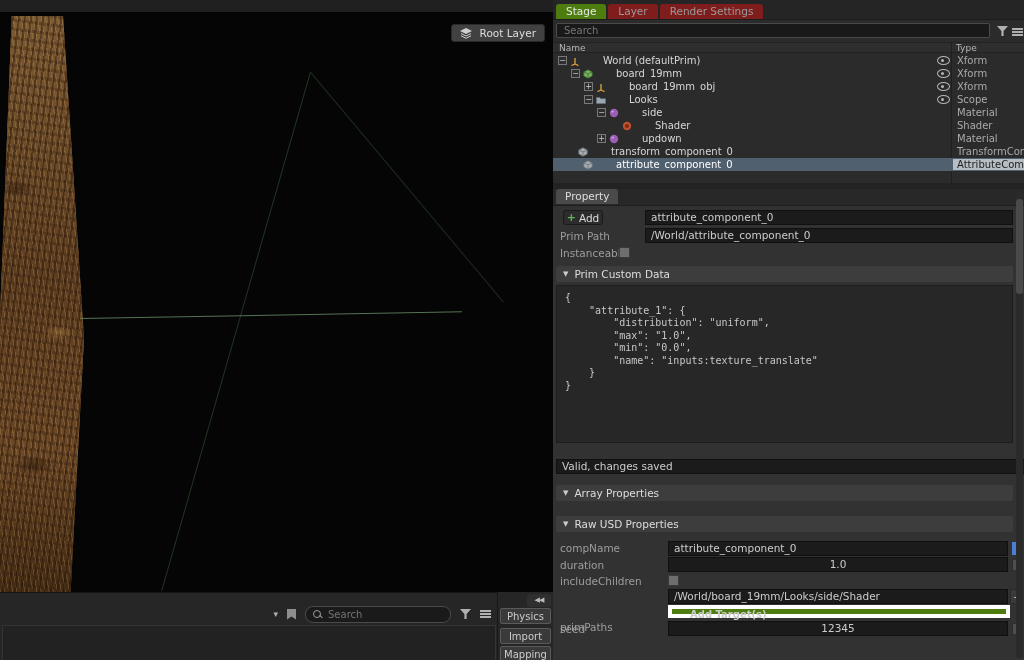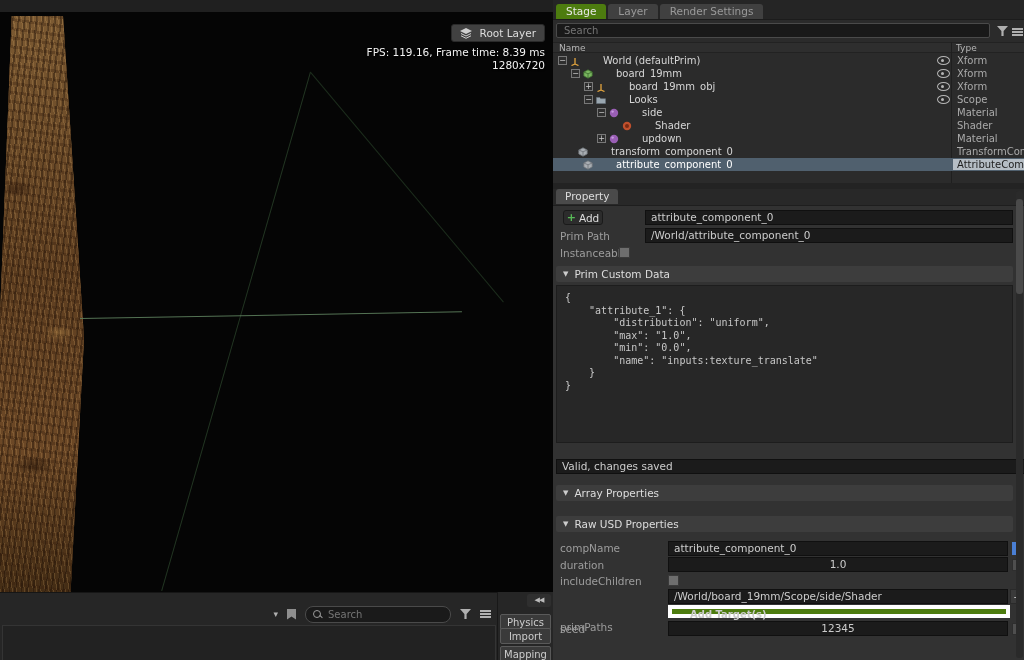--- a/index.html
+++ b/index.html
@@ -43,21 +43,21 @@
   #console-body{position:absolute;left:2px;top:32px;width:492px;height:36px;background:#222;border:1px solid #343434;border-bottom:none;}
   #side-tabs{position:absolute;left:497px;top:592px;width:56px;height:68px;background:#262626;border-left:1px solid #181818;}
   #collapse-btn{position:absolute;right:3px;top:2px;width:24px;height:13px;background:#2f2f2f;border-radius:2px;
     color:#bbb;font-size:7px;text-align:center;line-height:13px;letter-spacing:-1px;}
   .vtab{position:absolute;left:2px;width:51px;height:16px;background:#3a3a3a;border:1px solid #5a5a5a;border-radius:2px;
     text-align:center;line-height:15px;font-size:10px;color:#ccc;box-sizing:border-box;}
   
   #right{position:absolute;left:553px;top:0;width:471px;height:660px;background:#2b2b2b;}
   #rp-tabs{position:absolute;left:0;top:0;width:100%;height:20px;background:#252525;border-bottom:1px solid #1c1c1c;
     display:flex;align-items:flex-end;padding-left:3px;gap:2px;box-sizing:border-box;}
-  .rtab{height:15px;padding:0 10px;font-size:10.5px;line-height:15px;border-radius:3px 3px 0 0;background:#404040;color:#999;}
+  .rtab{height:15px;padding:0 10px;font-size:10.5px;line-height:15px;border-radius:3px 3px 0 0;background:#7f1d1d;color:#999;}
   .rtab.active{background:#4d7c0f;color:#e8e8e8;}
   #frag{position:absolute;right:4px;top:1px;font-size:6px;letter-spacing:1px;}
   #frag .g{color:#9a9a9a;} #frag .o{color:#c87f3a;}
   #rp-search{position:absolute;left:3px;top:23px;width:434px;height:15px;background:#191919;border:1px solid #4a4a4a;border-radius:2px;
     display:flex;align-items:center;padding:0 5px;box-sizing:border-box;}
   #rp-funnel{position:absolute;left:444px;top:26px;}
   #rp-menu{position:absolute;left:459px;top:28px;}
   #rp-header{position:absolute;left:0;top:42px;width:100%;height:11px;background:#2e2e2e;border-top:1px solid #222;border-bottom:1px solid #222;
     font-size:9px;color:#b5b5b5;box-sizing:border-box;}
   #rp-header .hname{position:absolute;left:6px;top:0;} #rp-header .htype{position:absolute;left:403px;top:0;}
@@ -121,43 +121,39 @@
     <div id="root-layer-btn">
       <span class="ticon">
         <svg width="12" height="11" viewBox="0 0 12 11">
             <path d="M6 0 L12 3 6 6 0 3 Z" fill="#cfcfcf"></path>
             <path d="M1 5.5 L6 8 11 5.5" fill="none" stroke="#cfcfcf" stroke-width="1"></path>
             <path d="M1 7.8 L6 10.3 11 7.8" fill="none" stroke="#cfcfcf" stroke-width="1"></path>
           </svg>
       </span>
       <span>Root Layer</span>
     </div>
-    <div id="fps-box">
-      <div>FPS: 119.16, Frame time: 8.39 ms</div>
-      <div>1280x720</div>
-    </div>
   </div>
 
   <div id="console">
     <div id="console-controls">
       <span class="caret-glyph">▾</span>
       <span class="bookmark"></span>
       <span class="searchpill">
         <span class="mag"></span>
         <input placeholder="Search" style="">
       </span>
       <span class="funnel"></span>
       <span class="menu-icon"></span>
     </div>
     <div id="console-body"></div>
   </div>
 
   <div id="side-tabs">
     <div id="collapse-btn">◀◀</div>
-    <div class="vtab" style="top:22px;">
+    <div class="vtab" style="top:16px;">
       <span>Physics</span>
     </div>
     <div class="vtab" style="top:36px;">
       <span>Import</span>
     </div>
     <div class="vtab" style="top:54px;">
       <span>Mapping</span>
     </div>
   </div>
 
@@ -364,21 +360,21 @@
       <div id="blue-sq"></div>
 
       <div class="plabel" style="top:370px;">duration</div>
       <div class="pfield center" style="left:115px;top:368px;width:340px;">1.0</div>
       <div class="mini-sq" style="left:459px;top:370px;"></div>
 
       <div class="plabel" style="top:386px;">includeChildren</div>
       <div class="chk" style="left:115px;top:386px;"></div>
 
       <div class="plabel" style="top:402px;margin-top:30px;">primPaths</div>
-      <div class="pfield" style="left:115px;top:400px;width:340px;">/World/board_19mm/Scope/side/Shader</div>
+      <div class="pfield" style="left:115px;top:400px;width:340px;">/World/board_19mm/Looks/side/Shader</div>
       <div id="minus-btn">-</div>
 
       <div id="add-targets">Add Target(s)</div>
 
       <div class="plabel" style="top:434px;">seed</div>
       <div class="pfield center" style="left:115px;top:432px;width:340px;">12345</div>
       <div class="mini-sq" style="left:459px;top:434px;"></div>
 
       <div id="prop-scroll">
         <div id="prop-thumb"></div>

